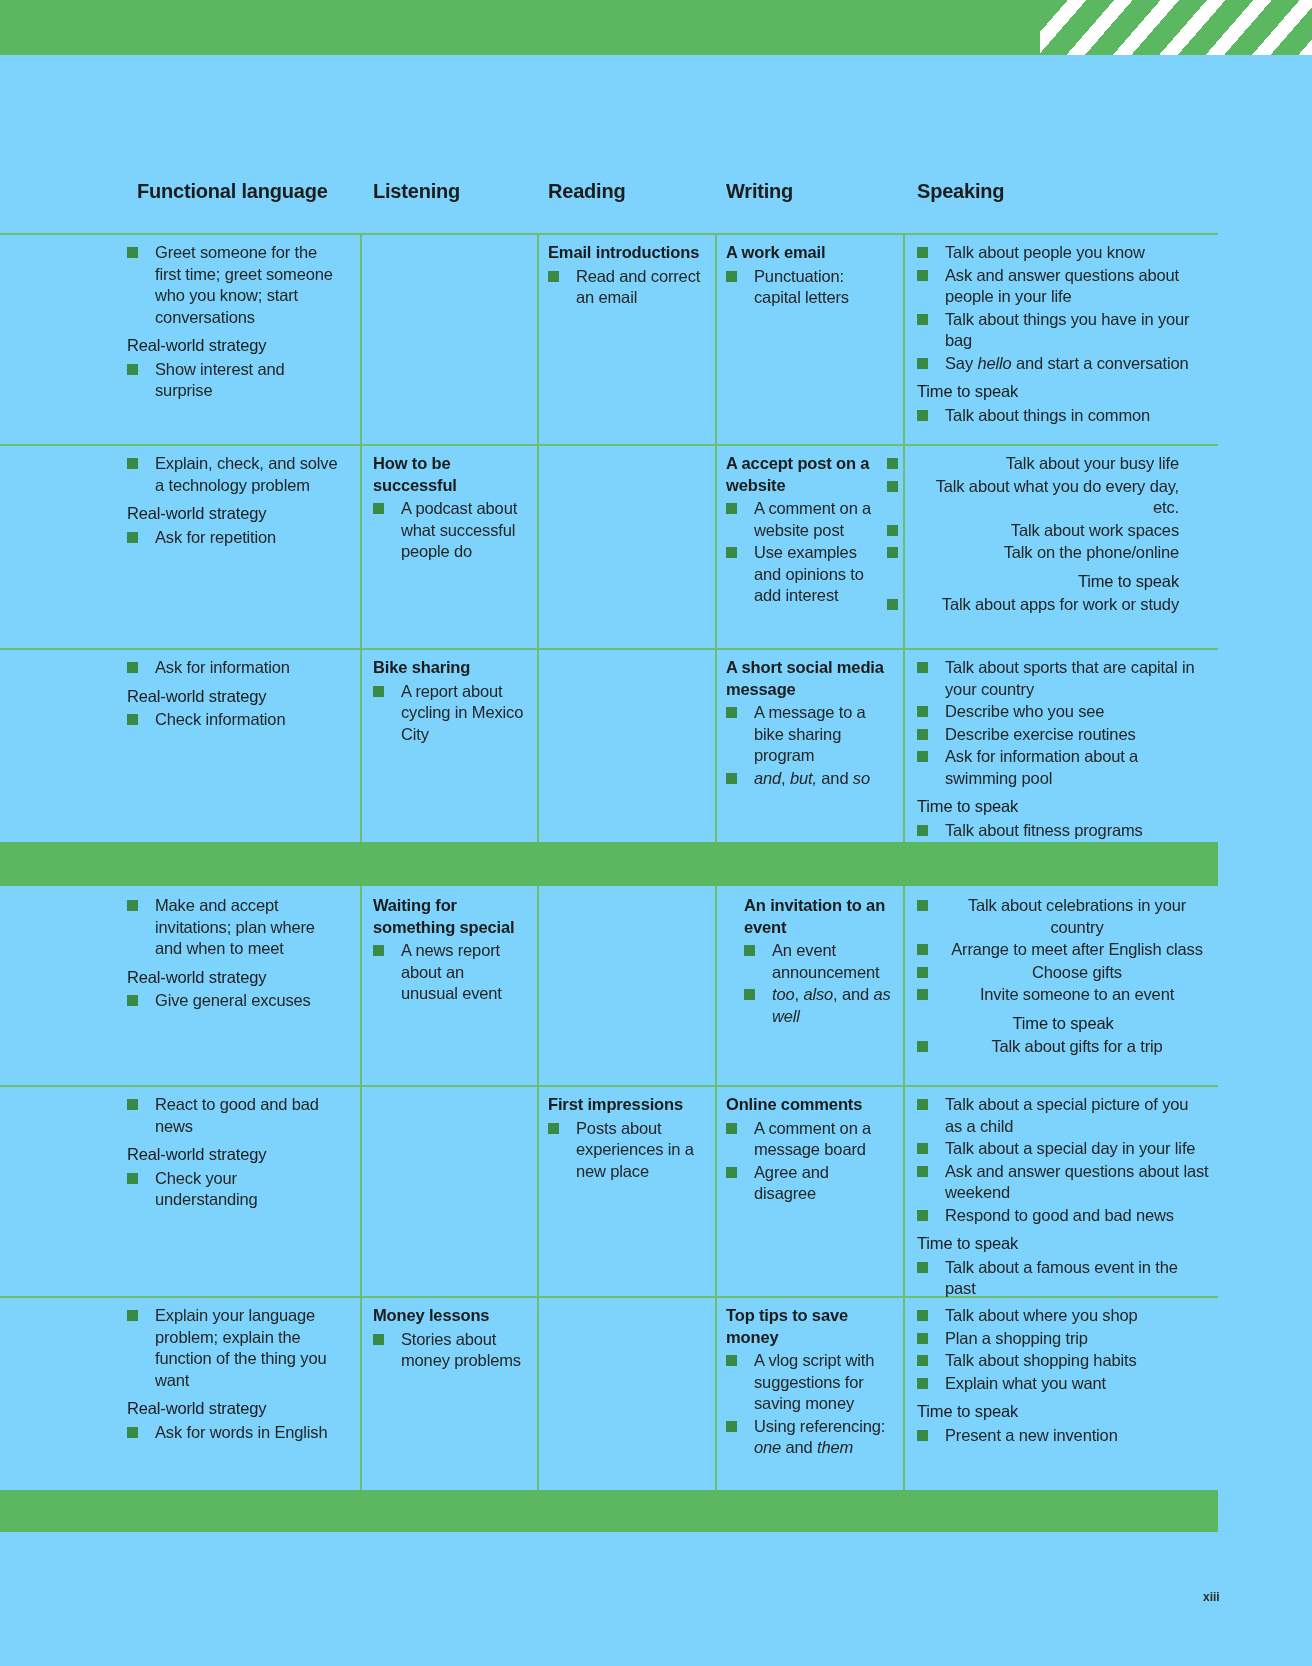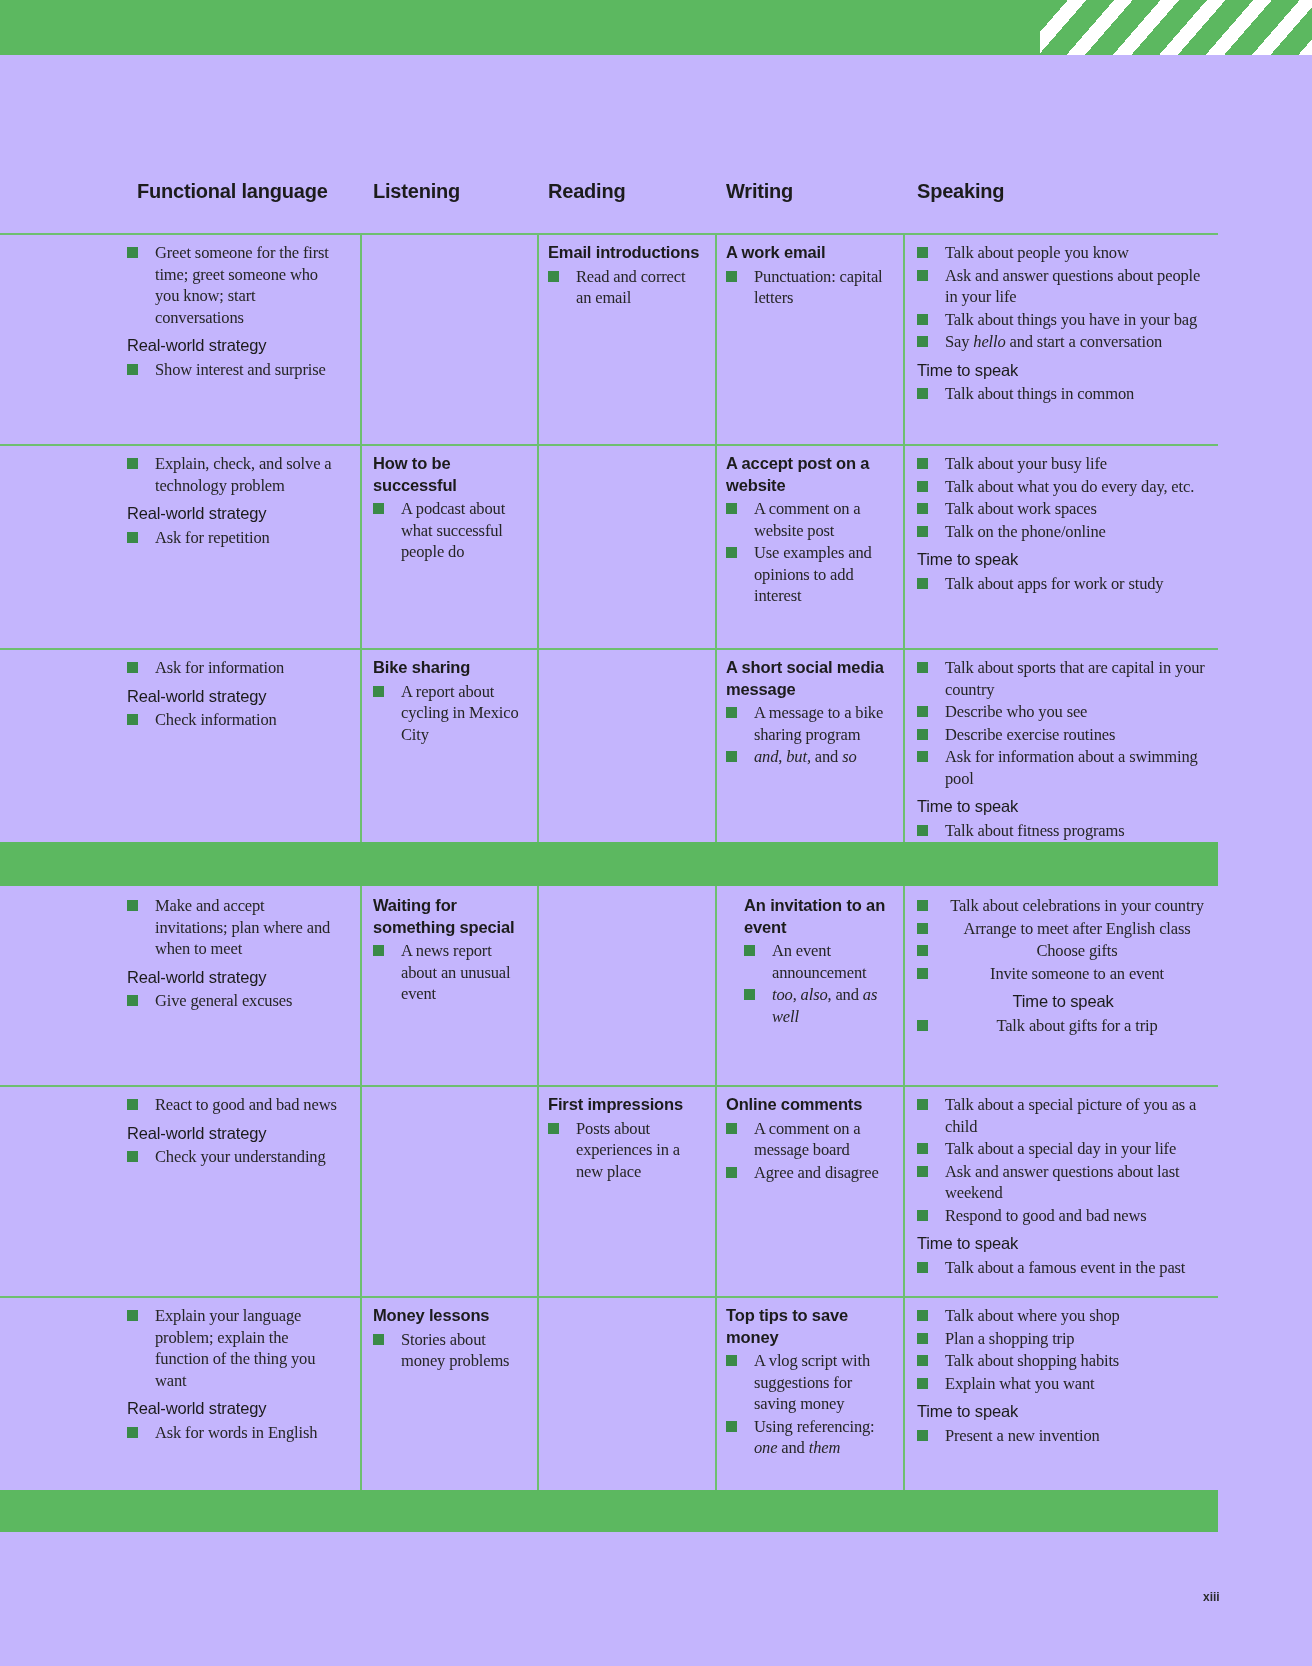--- a/index.html
+++ b/index.html
@@ -1,20 +1,20 @@
 <!DOCTYPE html>
 <html><head>
 <meta charset="utf-8">
 <style>
   html,body{margin:0;padding:0;background:#ffffff;}
   .page{
     position:relative;
     width:1312px;
     height:1666px;
-    background:#c4b5fd;
+    background:#7dd3fc;
     font-family:"Liberation Sans", sans-serif;
     color:#262626;
     overflow:hidden;
   }
   
   .top-banner{
     position:absolute;left:0;top:0;width:1312px;height:55px;
     background:#5cb860;
   }
   .banner-stripes{
@@ -33,21 +33,21 @@
   }
   
   .row{position:absolute;left:0;width:1218px;}
   .cell{
     position:absolute;top:0;height:100%;
     padding-top:9px;box-sizing:border-box;
     font-size:16.5px;line-height:21.5px;letter-spacing:-0.15px;
   }
   .cell-title{font-weight:bold;color:#1c1c1c;margin-bottom:2px;}
   .sub-heading{font-weight:normal;color:#1c1c1c;margin-top:7px;margin-bottom:2px;}
-  .li{position:relative;padding-left:28px;margin:0 0 1px 0;font-family:Liberation Serif, serif;}
+  .li{position:relative;padding-left:28px;margin:0 0 1px 0;}
   .sq{
     position:absolute;left:0;top:5px;width:11px;height:11px;
     background:#3a8a47;
   }
   
   .page-number{
     position:absolute;left:1203px;top:1590px;
     font-size:12px;font-weight:bold;color:#2b2b2b;
   }
 </style>
@@ -114,21 +114,21 @@
     <div class="cell" style="left:373px;width:152px;">
         <div class="cell-title">How to be successful</div>
         <div class="li"><span class="sq"></span><span>A podcast about what successful people do</span></div>
       </div>
     <div class="cell" style="left:548px;width:154px;"></div>
     <div class="cell" style="left:726px;width:162px;">
         <div class="cell-title">A accept post on a website</div>
         <div class="li"><span class="sq"></span><span>A comment on a website post</span></div>
         <div class="li"><span class="sq"></span><span>Use examples and opinions to add interest</span></div>
       </div>
-    <div class="cell" style="left:917px;width:292px;">
+    <div class="cell" style="left:887px;width:292px;text-align:right;">
         <div class="li"><span class="sq"></span><span>Talk about your busy life</span></div>
         <div class="li"><span class="sq"></span><span>Talk about what you do every day, etc.</span></div>
         <div class="li"><span class="sq"></span><span>Talk about work spaces</span></div>
         <div class="li"><span class="sq"></span><span>Talk on the phone/online</span></div>
         <div class="sub-heading">Time to speak</div>
         <div class="li"><span class="sq"></span><span>Talk about apps for work or study</span></div>
       </div>
   </div>
 
   <div class="row" style="top:648px;height:194px;">

